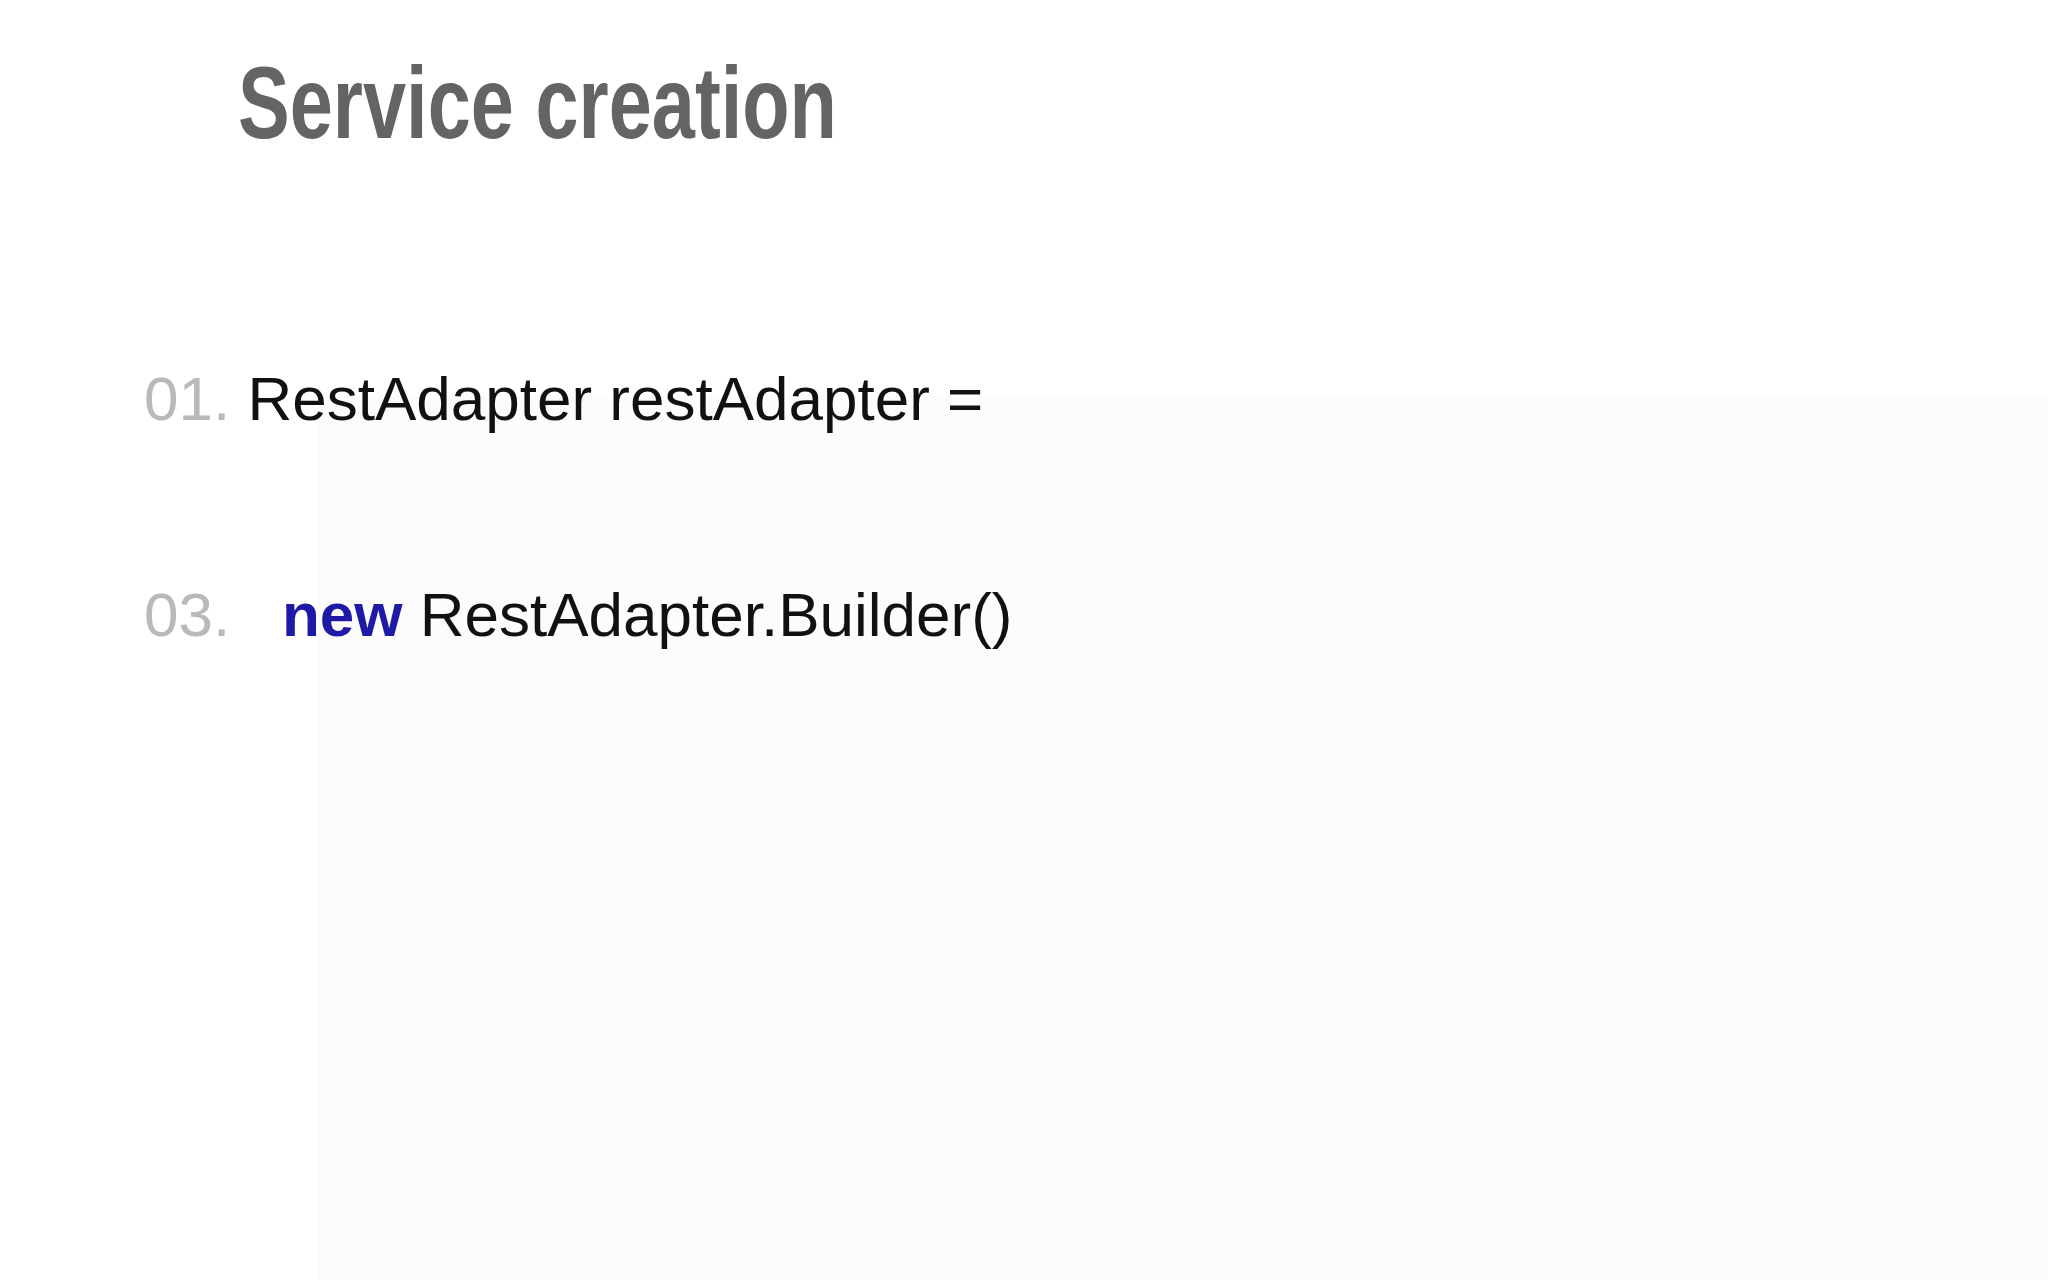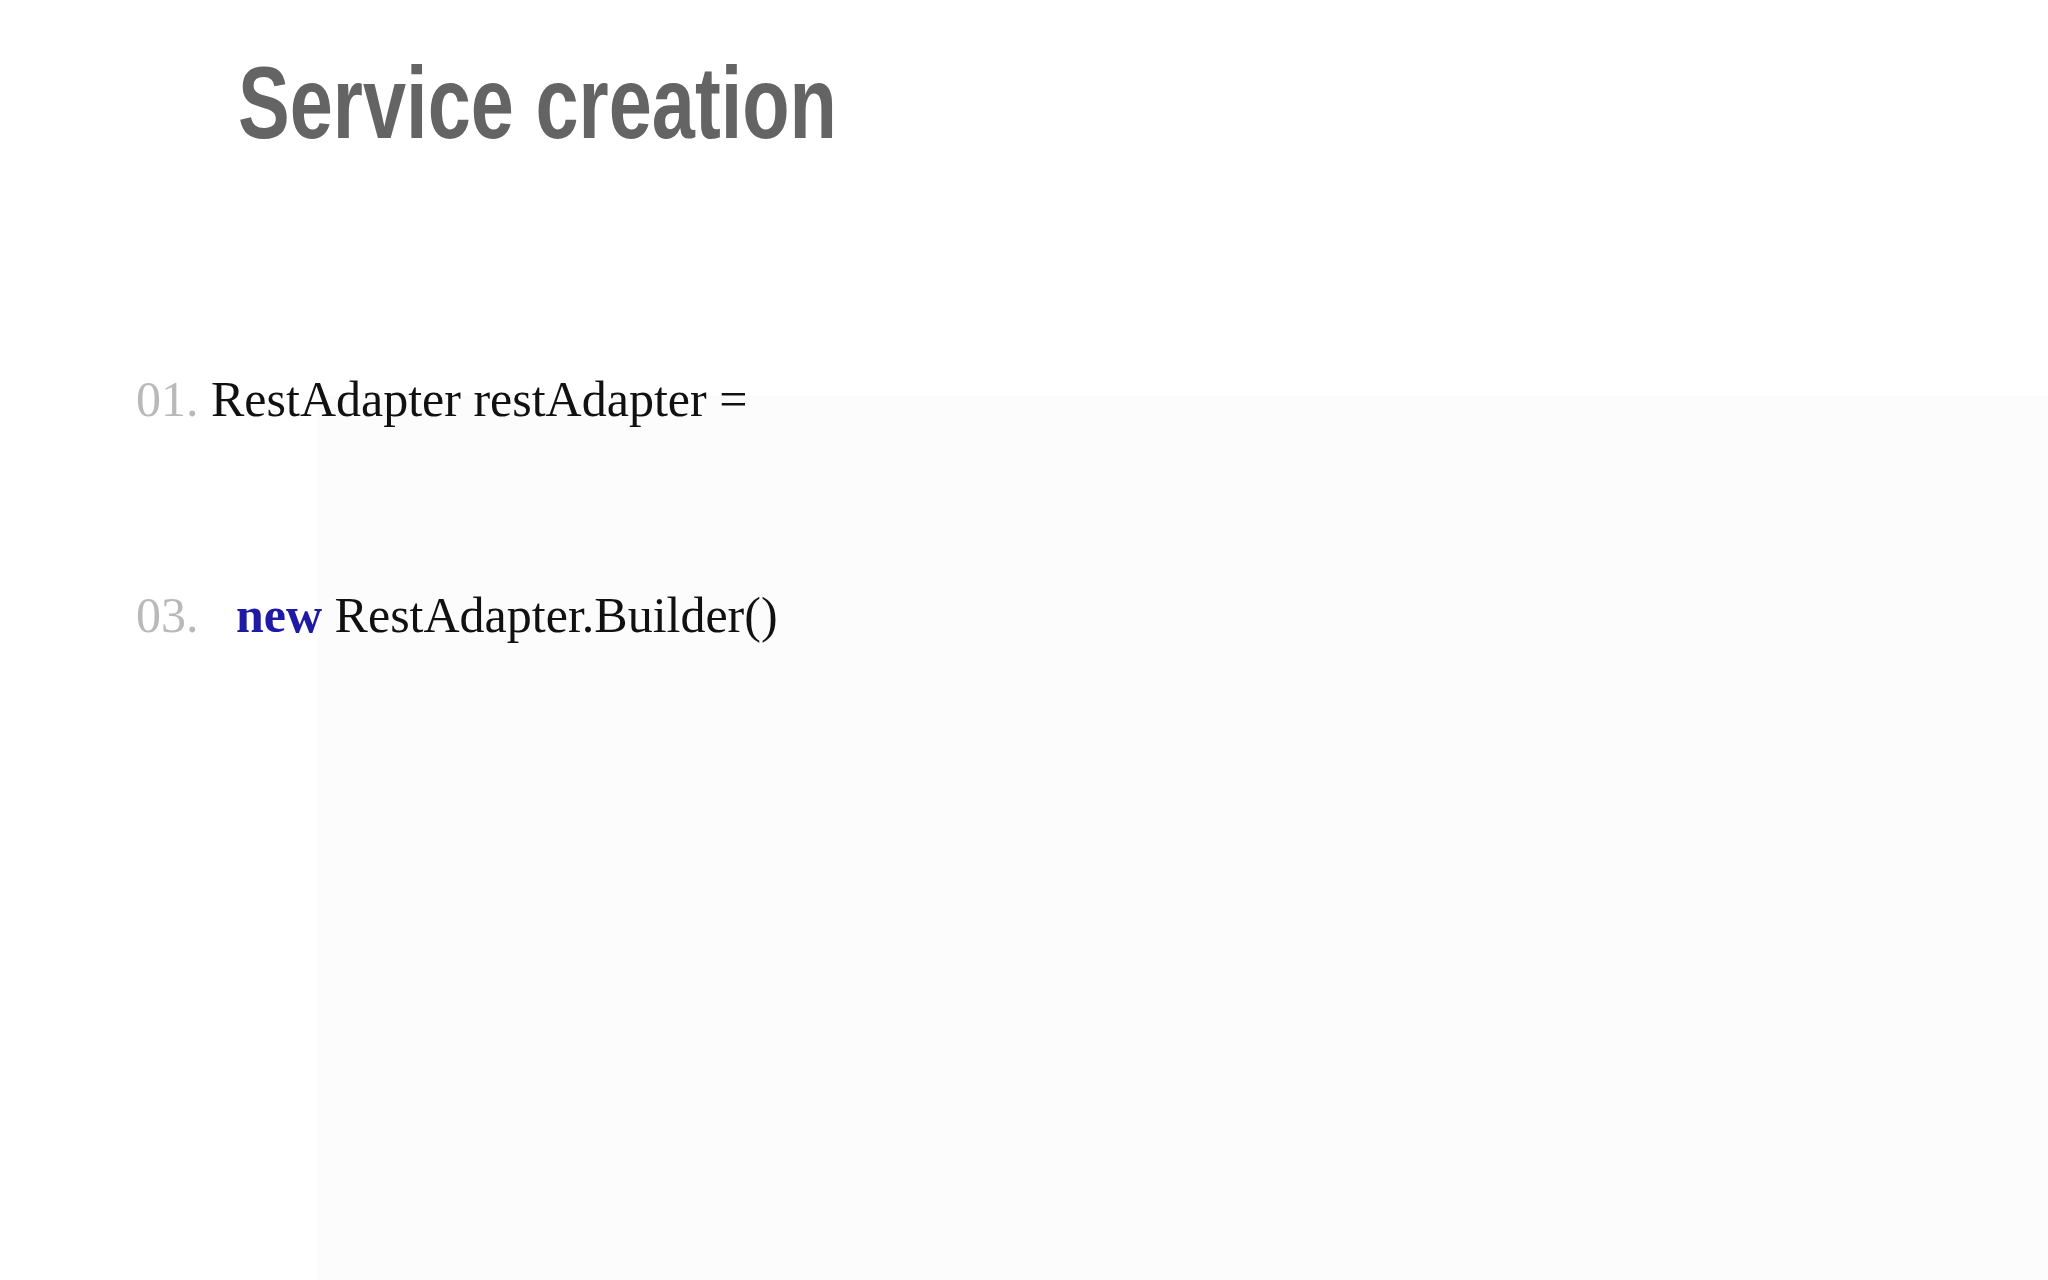--- a/index.html
+++ b/index.html
@@ -33,25 +33,25 @@
     font-size: 102px;
     line-height: 1;
     letter-spacing: 0px;
     color: var(--title, #646464);
     transform: scaleX(0.76);
     transform-origin: 0 0;
     white-space: nowrap;
   }
   .code-block {
     position: absolute;
-    left: 136px;
+    left: 144px;
     top: 219px;
     margin: 0;
-    font-family: Liberation Serif, serif;
-    font-size: 50px;
+    font-family: Liberation Sans, sans-serif;
+    font-size: 62px;
     line-height: 72px;
     white-space: pre;
     color: var(--code-text, #111111);
   }
   .code-line {
     white-space: pre;
   }
   .ln {
     color: var(--line-number, #b9b9b9);
   }

